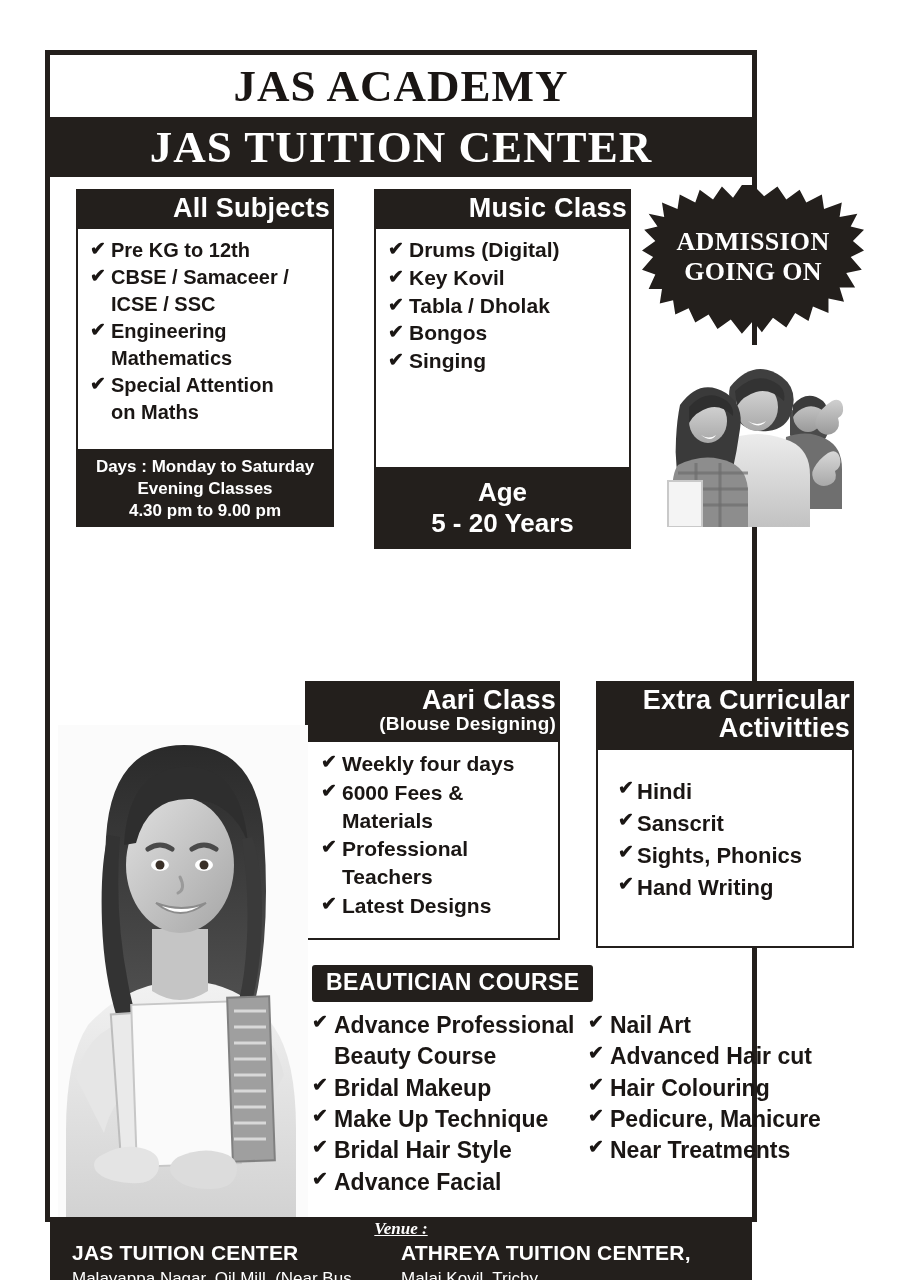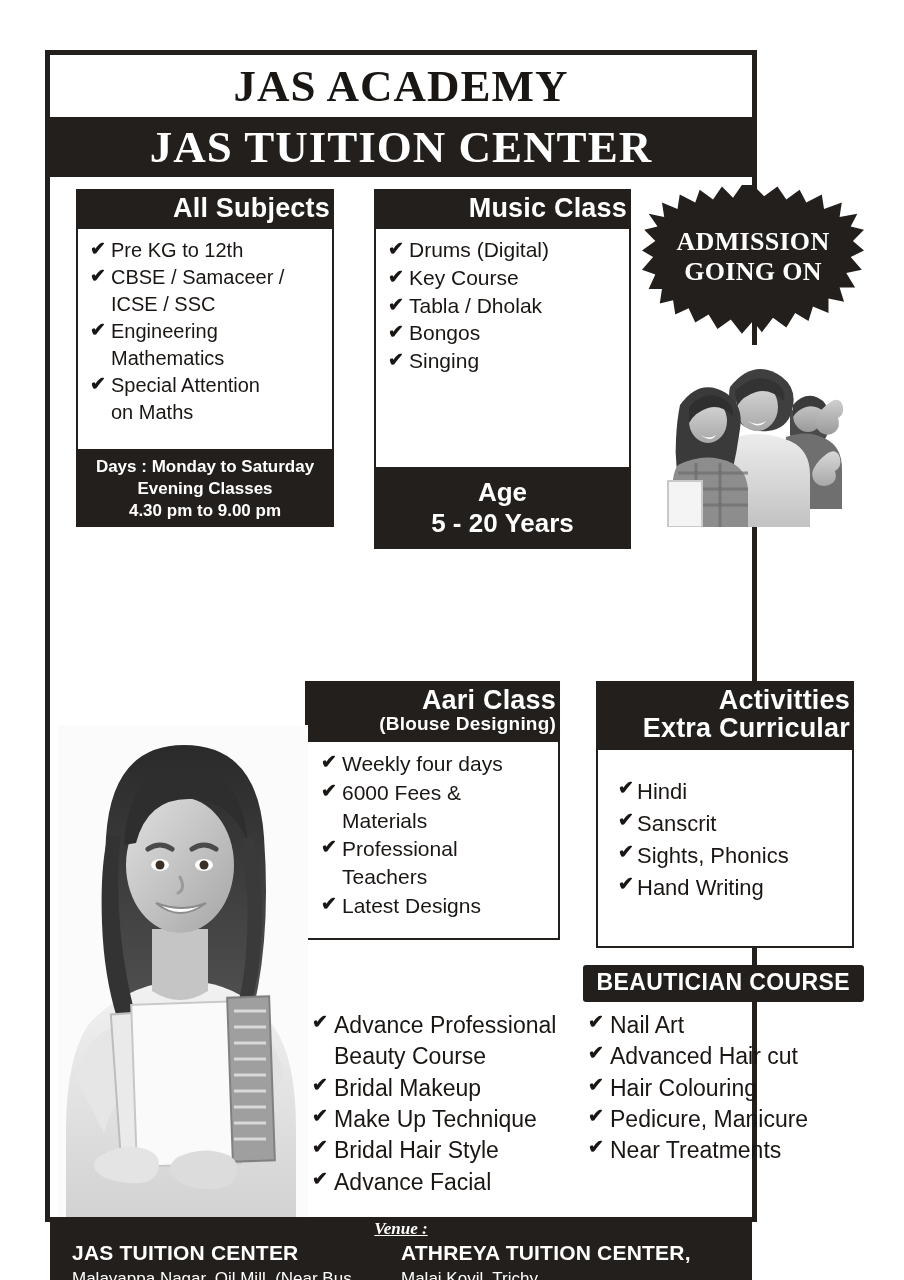--- a/index.html
+++ b/index.html
@@ -110,21 +110,21 @@
     margin-bottom: 1px;
   }
   ul.ticks li .tk {
     flex: 0 0 auto;
     width: 21px;
     font-size: 19px;
     font-weight: bold;
     line-height: 1.3;
   }
   ul.ticks li .tk.blank { visibility: hidden; }
-  ul.ticks li .lb { flex: 1 1 auto; }
+  ul.ticks li .lb { flex: 1 1 auto; font-weight: bold; }
 
   
   #p-subjects { left: 26px; top: 12px; width: 258px; }
   #p-subjects .panel-body { min-height: 222px; }
   #p-subjects ul.ticks li { font-size: 20px; line-height: 1.3; }
   #p-subjects .panel-foot { font-size: 17px; line-height: 1.28; }
 
   
   #p-music { left: 324px; top: 12px; width: 257px; }
   #p-music .panel-body { min-height: 240px; }
@@ -197,21 +197,21 @@
     overflow: hidden;
   }
 
   
   #sec-beautician {
     position: absolute;
     left: 262px;
     top: 788px;
     width: 552px;
   }
-  #bt-title-wrap { text-align: right; }
+  #bt-title-wrap { text-align: left; }
   #bt-title {
     display: inline-block;
     background: #231f1c;
     color: #ffffff;
     font-weight: bold;
     font-size: 23px;
     letter-spacing: .4px;
     padding: 4px 14px 6px 14px;
     border-radius: 3px;
   }
@@ -321,21 +321,21 @@
         <span class="t1">Music Class</span>
       </div>
       <div class="panel-body">
         <ul class="ticks">
           <li>
               <span class="tk">✔</span>
               <span class="lb">Drums (Digital)</span>
             </li>
           <li>
               <span class="tk">✔</span>
-              <span class="lb">Key Course</span>
+              <span class="lb">Key Kovil</span>
             </li>
           <li>
               <span class="tk">✔</span>
               <span class="lb">Tabla / Dholak</span>
             </li>
           <li>
               <span class="tk">✔</span>
               <span class="lb">Bongos</span>
             </li>
           <li>
@@ -433,22 +433,22 @@
           <li>
               <span class="tk">✔</span>
               <span class="lb">Latest Designs</span>
             </li>
         </ul>
       </div>
     </div>
 
     <div class="panel" id="p-extra">
       <div class="panel-head">
+        <span class="t1">Extra Curricular</span>
         <span class="t1">Activitties</span>
-        <span class="t1">Extra Curricular</span>
       </div>
       <div class="panel-body">
         <ul class="ticks">
           <li>
               <span class="tk">✔</span>
               <span class="lb">Hindi</span>
             </li>
           <li>
               <span class="tk">✔</span>
               <span class="lb">Sanscrit</span>

